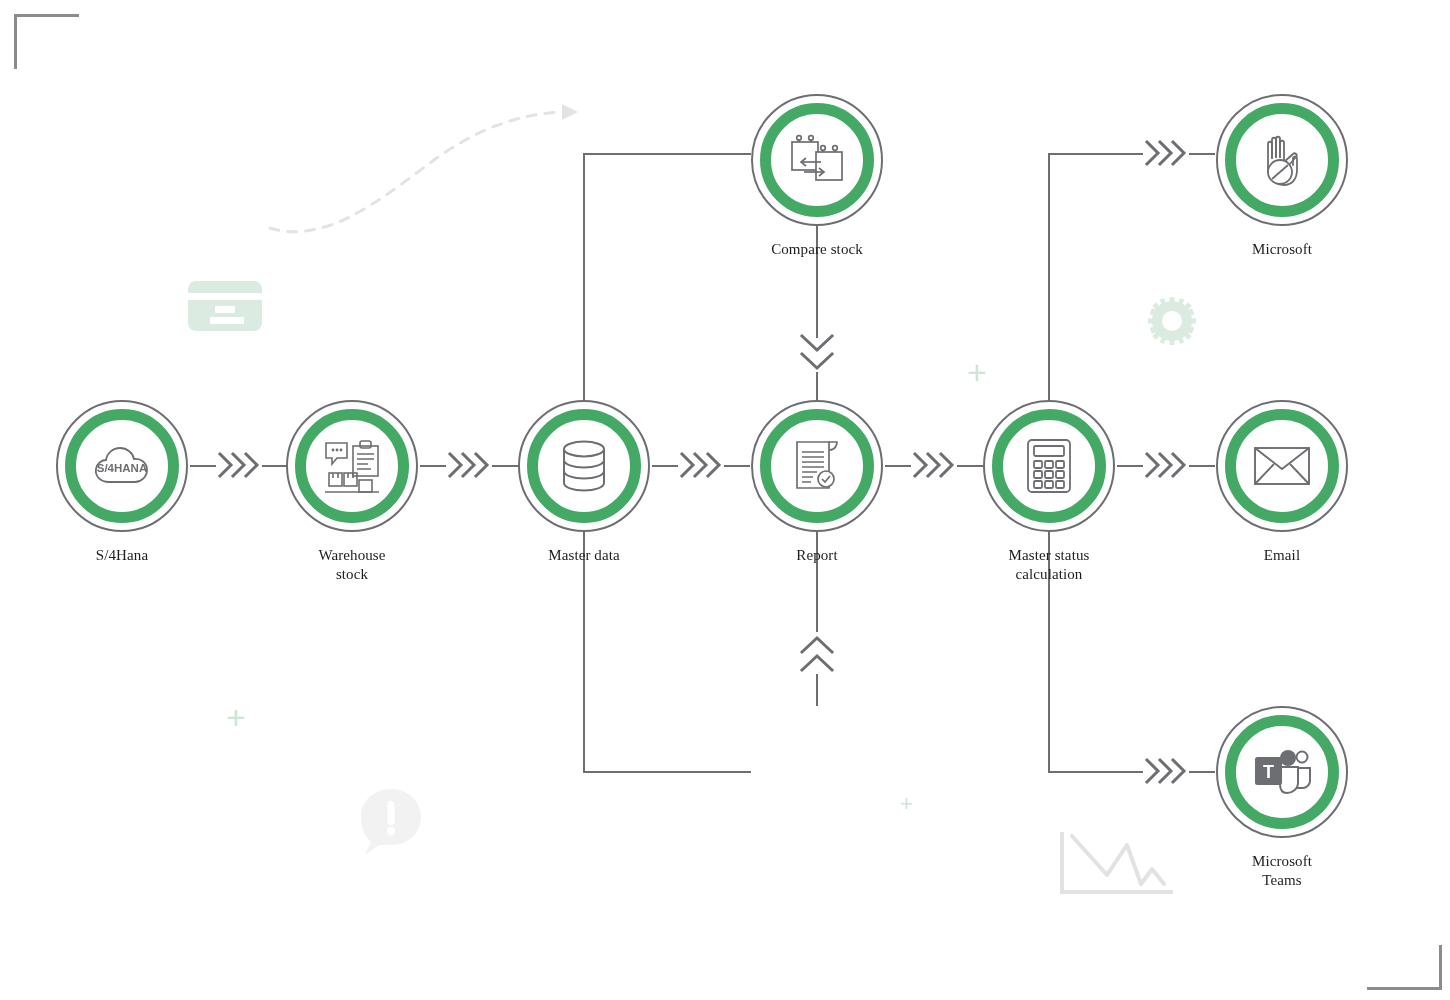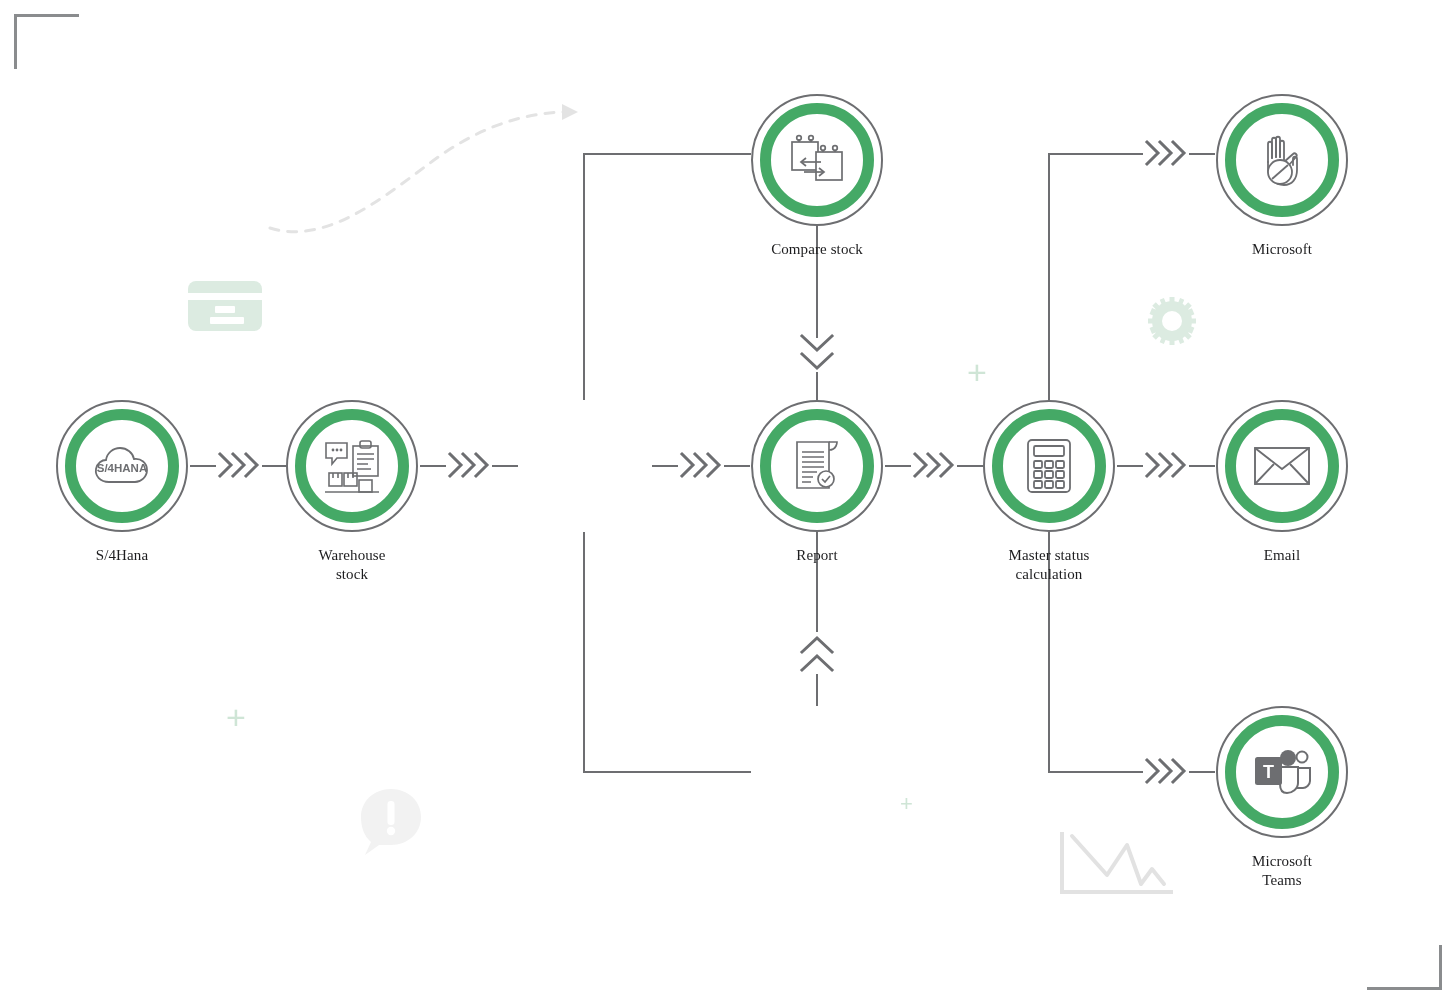--- a/index.html
+++ b/index.html
@@ -284,20 +284,35 @@
           <circle cx="10" cy="12" r="1.4" fill="#6d6e71"></circle>
           <circle cx="14" cy="12" r="1.4" fill="#6d6e71"></circle>
           <circle cx="18" cy="12" r="1.4" fill="#6d6e71"></circle>
         </svg>
       </div>
     </div>
     <div class="node-label">Warehouse
 stock</div>
   </div>
 
+  <div class="node" style="left:518px; top:400px;">
+    <div class="node-ring">
+      <div class="node-icon">
+        <svg width="48" height="54" viewBox="0 0 48 54">
+          <g fill="none" stroke="#6d6e71" stroke-width="2">
+            <ellipse cx="24" cy="10" rx="20" ry="7.5"></ellipse>
+            <path d="M4,10 L4,44 C4,48.2 13,51.5 24,51.5 C35,51.5 44,48.2 44,44 L44,10"></path>
+            <path d="M4,21 C4,25.2 13,28.5 24,28.5 C35,28.5 44,25.2 44,21"></path>
+            <path d="M4,32 C4,36.2 13,39.5 24,39.5 C35,39.5 44,36.2 44,32"></path>
+          </g>
+        </svg>
+      </div>
+    </div>
+    <div class="node-label">Master data</div>
+  </div>
 
   <div class="node" style="left:751px; top:94px;">
     <div class="node-ring">
       <div class="node-icon">
         <svg width="56" height="52" viewBox="0 0 56 52">
           <g fill="none" stroke="#6d6e71" stroke-width="1.7">
             <rect x="3" y="8" width="26" height="28"></rect>
             <path d="M10,8 L10,5 M22,8 L22,5"></path>
             <circle cx="10" cy="4" r="2.3"></circle>
               <circle cx="22" cy="4" r="2.3"></circle>

